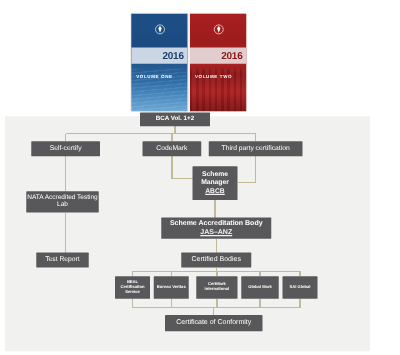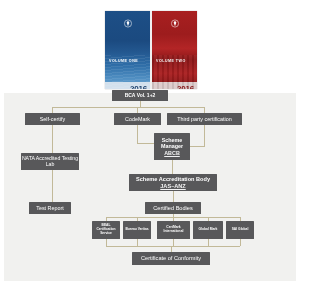--- a/index.html
+++ b/index.html
@@ -55,21 +55,20 @@
   .book-band {
     position: absolute;
     left: 0;
     top: 27px;
     width: 100%;
     height: 13px;
     background: rgba(255,255,255,0.80);
     display: flex;
     align-items: center;
     justify-content: flex-end;
-    margin-top: 44px;
   }
   #book-vol1 .book-band { background: rgba(226,233,241,0.88); }
   #book-vol2 .book-band { background: rgba(232,229,229,0.88); }
   .book-year {
     font-size: 8px;
     font-weight: bold;
     letter-spacing: -0.2px;
     padding-right: 3px;
     line-height: 1;
   }

